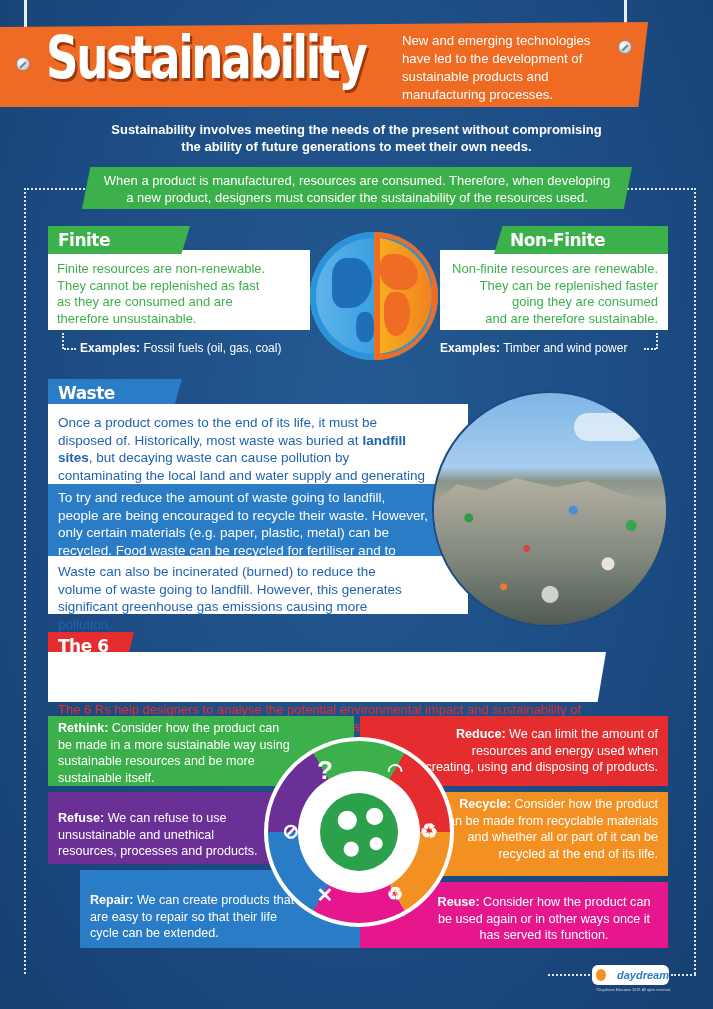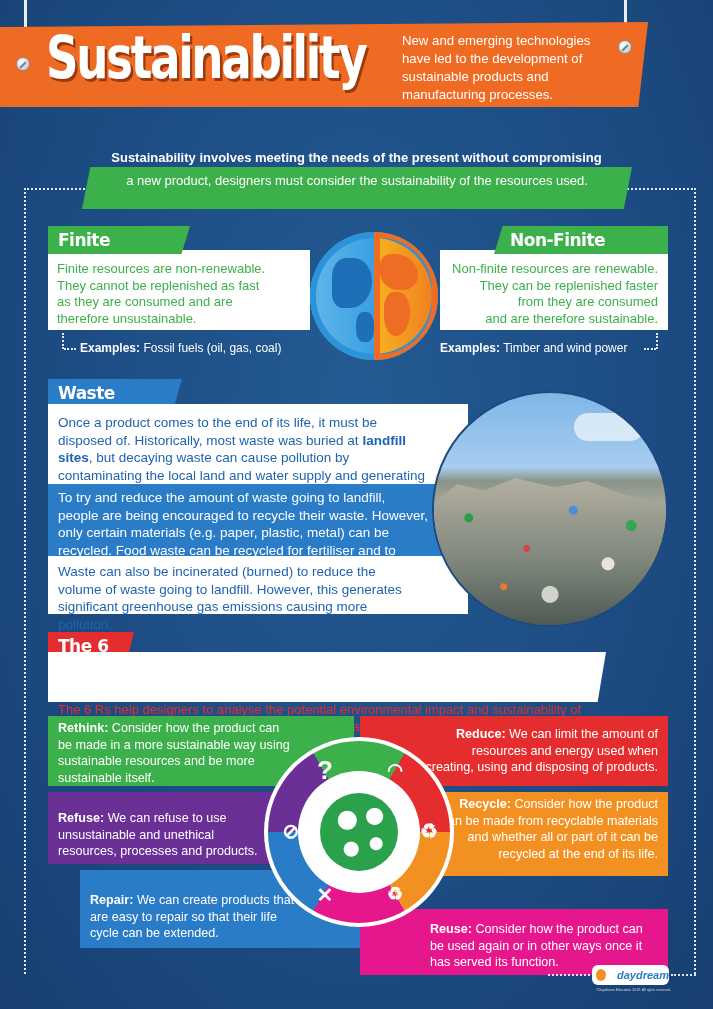--- a/index.html
+++ b/index.html
@@ -4,21 +4,21 @@
 <style>
   * { box-sizing: border-box; margin: 0; padding: 0; }
   body { width: 713px; height: 1009px; background: #1d4f86; font-family: "Liberation Sans", sans-serif; position: relative; overflow: hidden; }
   .poster { position: absolute; inset: 0; background: radial-gradient(ellipse at 50% 40%, #245a93 0%, #1c4b82 60%, #173f70 100%); }
   .hang-wire { position: absolute; top: 0; width: 3px; height: 32px; background: #e8eef5; }
   .banner { position: absolute; left: 0; top: 22px; width: 648px; height: 85px; background: #ef6a23; clip-path: polygon(0 6%, 100% 0, 98.5% 100%, 0 100%); box-shadow: 0 4px 0 #b84e18; }
   .screw { position: absolute; width: 14px; height: 14px; border-radius: 50%; background: radial-gradient(circle at 35% 35%, #ffffff, #b8bcc2); border: 1px solid #8a8f96; }
   .screw::after { content: ""; position: absolute; left: 2px; right: 2px; top: 6px; height: 2px; background: #7b8088; transform: rotate(-45deg); }
   .title { position: absolute; left: 46px; top: 24px; font-family: "DejaVu Sans", sans-serif; font-weight: bold; font-size: 58px; color: #ffffff; letter-spacing: -3px; transform: scaleX(0.78); transform-origin: left center; text-shadow: 3px 3px 0 #9b3a0e; }
   .banner-text { position: absolute; left: 402px; top: 32px; width: 210px; color: #ffffff; font-size: 13.2px; line-height: 18px; }
-  .intro { position: absolute; left: 0; width: 713px; top: 121px; text-align: center; color: #ffffff; font-weight: bold; font-size: 13px; line-height: 17px; margin-top: 28px; }
+  .intro { position: absolute; left: 0; width: 713px; top: 121px; text-align: center; color: #ffffff; font-weight: bold; font-size: 13px; line-height: 17px; }
   .dotted-frame { position: absolute; left: 24px; top: 188px; width: 672px; height: 786px; border: 2px dotted #dfe8f3; border-bottom: none; }
   .green-callout { position: absolute; left: 82px; top: 167px; width: 550px; height: 42px; background: #3cb04a; clip-path: polygon(1.5% 0, 100% 0, 98.5% 100%, 0 100%); color: #ffffff; font-size: 13px; line-height: 17px; text-align: center; padding-top: 5px; box-shadow: 0 3px 0 #25803a; }
   .section-tab { position: absolute; height: 28px; color: #ffffff; font-family: "DejaVu Sans", sans-serif; font-weight: bold; font-size: 17px; line-height: 28px; padding-left: 10px; letter-spacing: -0.5px; }
   .tab-green { background: #3cb04a; }
   .tab-blue { background: #2a7cc6; }
   .tab-red { background: #e52d2f; }
   .white-box { position: absolute; background: #ffffff; }
   .green-text { color: #3cb04a; font-size: 13px; line-height: 16.5px; }
   .examples { position: absolute; color: #ffffff; font-size: 12px; }
   .examples b { font-weight: bold; }
@@ -43,21 +43,21 @@
       clip-path: polygon(0 20%, 10% 8%, 22% 12%, 35% 4%, 52% 10%, 66% 6%, 80% 14%, 100% 22%, 100% 100%, 0 100%); }
   .cloud { position: absolute; left: 140px; top: 20px; width: 70px; height: 28px; background: #e8f1fa; border-radius: 20px; opacity: 0.8; }
   .red-text { color: #e52d2f; font-size: 13px; line-height: 17px; margin-top: 38px; }
   .r-box { position: absolute; color: #ffffff; font-size: 12.6px; line-height: 16.5px; }
   .r-box b { font-weight: bold; }
   .r-green { background: #3cb04a; }
   .r-red { background: #e52d2f; text-align: right; }
   .r-purple { background: #6a3096; }
   .r-orange { background: #f39022; text-align: right; }
   .r-blue { background: #2a7cc6; }
-  .r-pink { background: #e6168c; text-align: left; margin-top: 27px; }
+  .r-pink { background: #e6168c; text-align: center; }
   .wheel { position: absolute; left: 264px; top: 737px; width: 190px; height: 190px; border-radius: 50%; border: 4px solid #ffffff; background: conic-gradient(from -30deg, #3cb04a 0 60deg, #e52d2f 60deg 120deg, #f39022 120deg 180deg, #e6168c 180deg 240deg, #2a7cc6 240deg 300deg, #6a3096 300deg 360deg); }
   .wheel-gear { position: absolute; left: 38px; top: 38px; width: 106px; height: 106px; border-radius: 50%; background: #ffffff; box-shadow: 0 0 0 8px #ffffff; }
   .wheel-earth { position: absolute; left: 52px; top: 52px; width: 78px; height: 78px; border-radius: 50%; background: radial-gradient(circle at 35% 35%, #ffffff 0 9px, transparent 10px), radial-gradient(circle at 70% 30%, #ffffff 0 8px, transparent 9px), radial-gradient(circle at 40% 72%, #ffffff 0 7px, transparent 8px), radial-gradient(circle at 72% 65%, #ffffff 0 6px, transparent 7px), #2aa14a; }
   .wheel-icon { position: absolute; color: #ffffff; font-weight: bold; text-align: center; width: 30px; }
   .logo { position: absolute; left: 592px; top: 965px; width: 77px; height: 20px; background: #ffffff; border-radius: 6px; display: flex; align-items: center; gap: 11px; padding-left: 4px; }
   .logo-mark { width: 14px; height: 12px; border-radius: 50%; background: #f39022; }
   .logo-text { color: #2a7cc6; font-weight: bold; font-size: 11px; font-style: italic; }
   .copyright { position: absolute; left: 596px; top: 988px; color: #cdd9e8; font-size: 3.5px; }
   .logo-dots-l { position: absolute; left: 548px; top: 974px; width: 42px; border-top: 2px dotted #dfe8f3; }
   .logo-dots-r { position: absolute; left: 671px; top: 974px; width: 25px; border-top: 2px dotted #dfe8f3; }
@@ -77,20 +77,21 @@
   <div class="banner-text">New and emerging technologies have led to the development of sustainable products and manufacturing processes.</div>
 
   <div class="intro">
     <div>Sustainability involves meeting the needs of the present without compromising</div>
     <div>the ability of future generations to meet their own needs.</div>
   </div>
 
   <div class="dotted-frame"></div>
 
   <div class="green-callout">
+    <div>When a product is manufactured, resources are consumed. Therefore, when developing</div>
     <div>a new product, designers must consider the sustainability of the resources used.</div>
   </div>
 
   <div class="white-box" style="left:48px; top:250px; width:262px; height:80px;"></div>
   <div class="section-tab tab-green" style="left:48px; top:226px; width:142px; clip-path: polygon(0 0,100% 0,94% 100%,0 100%);">Finite Resources</div>
   <div class="green-text" style="position:absolute; left:57px; top:261px; width:250px;">
     <div>Finite resources are non-renewable.</div>
     <div>They cannot be replenished as fast</div>
     <div>as they are consumed and are</div>
     <div>therefore unsustainable.</div>
@@ -100,21 +101,21 @@
   <div class="examples" style="left:80px; top:341px;">
     <b>Examples:</b>
     <span>Fossil fuels (oil, gas, coal)</span>
   </div>
 
   <div class="white-box" style="left:440px; top:250px; width:228px; height:80px;"></div>
   <div class="section-tab tab-green" style="left:494px; top:226px; width:174px; padding-left:16px; clip-path: polygon(5% 0,100% 0,100% 100%,0 100%);">Non-Finite Resources</div>
   <div class="green-text" style="position:absolute; left:440px; top:261px; width:218px; text-align:right;">
     <div>Non-finite resources are renewable.</div>
     <div>They can be replenished faster</div>
-    <div>from they are consumed</div>
+    <div>going they are consumed</div>
     <div>and are therefore sustainable.</div>
   </div>
   <div style="position:absolute; left:656px; top:333px; height:16px; border-left:2px dotted #dfe8f3;"></div>
   <div style="position:absolute; left:644px; top:348px; width:12px; border-top:2px dotted #dfe8f3;"></div>
   <div class="examples" style="left:440px; top:341px;">
     <b>Examples:</b>
     <span>Timber and wind power</span>
   </div>
 
   <div class="globe">

